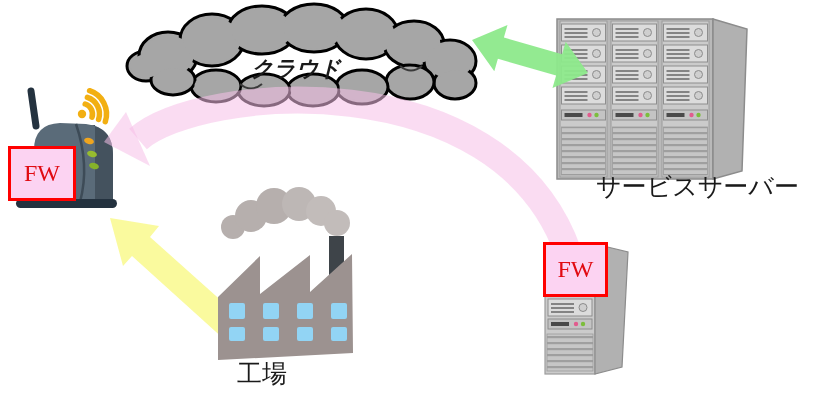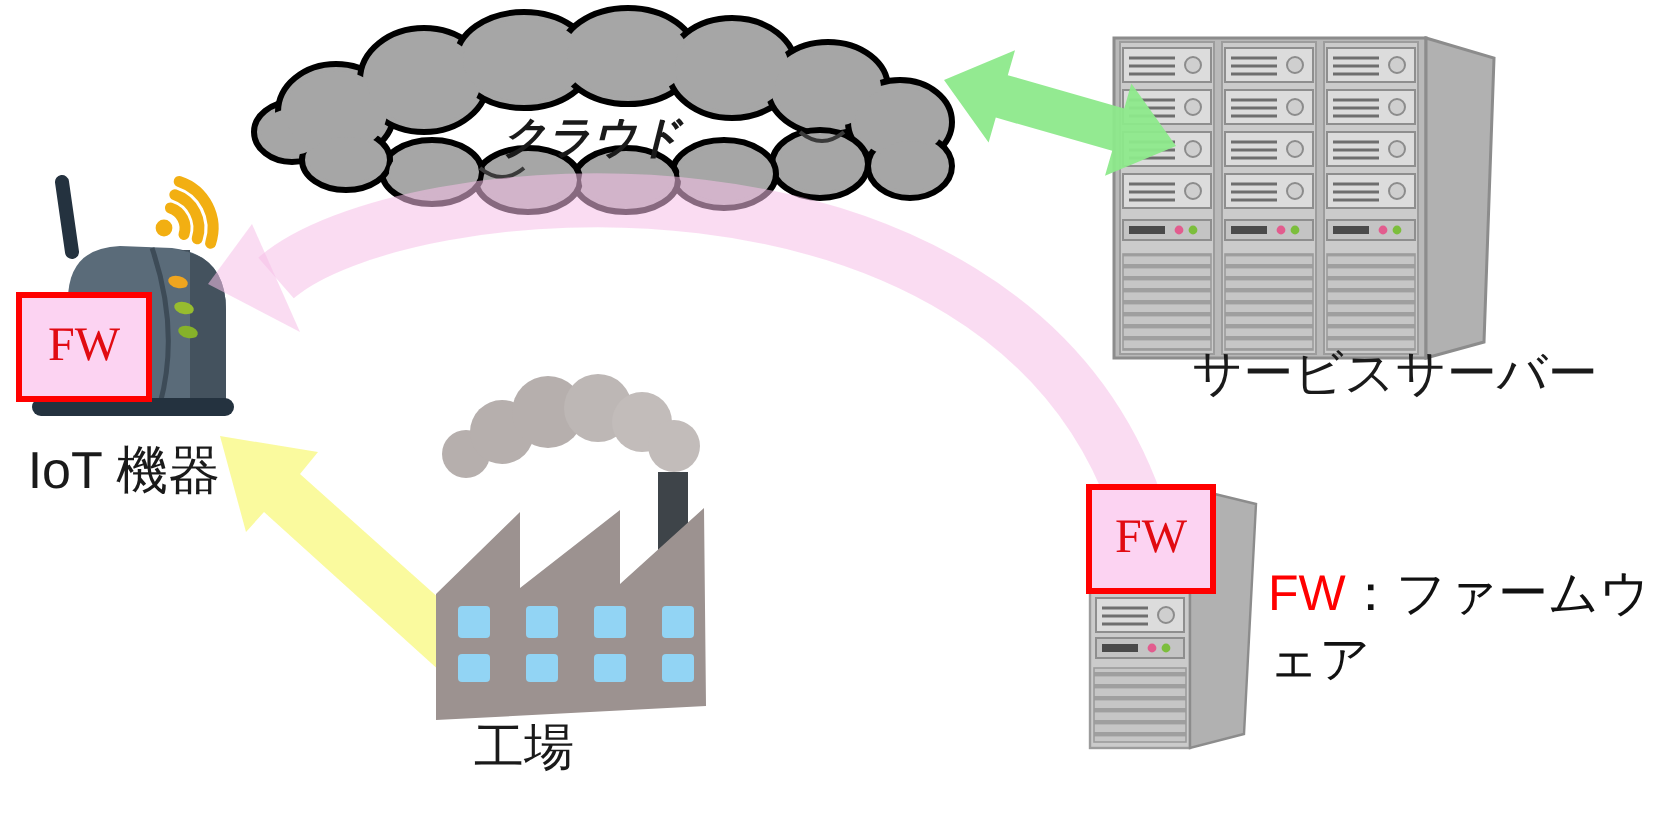--- a/index.html
+++ b/index.html
@@ -182,21 +182,17 @@
 
   <div class="fw-box fw-iot">
     <span>FW</span>
   </div>
 
   <div class="fw-box fw-ota">
     <span>FW</span>
   </div>
 
   <div class="label cloud-label">クラウド</div>
-  <div class="label iot-label">IoT 機器</div>
   <div class="label service-label">サービスサーバー</div>
   <div class="label factory-label">工場</div>
 
-  <div class="legend">
-    <span class="red">FW</span><span>：</span><span>ファームウェア</span>
-  </div>
 
 </div>
 
 </body></html>

